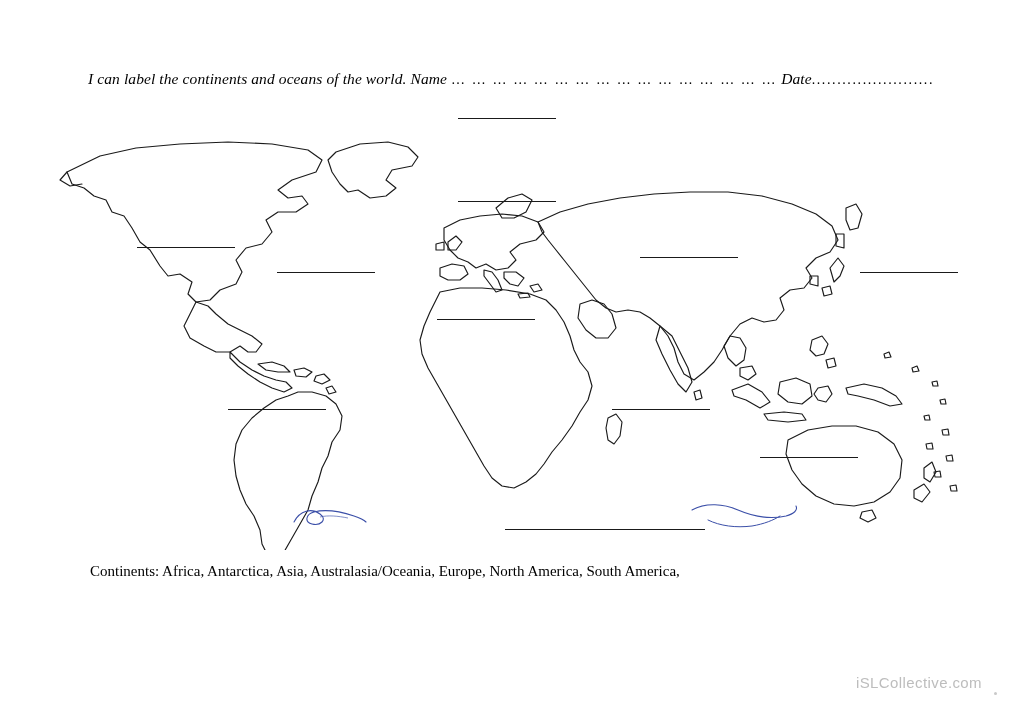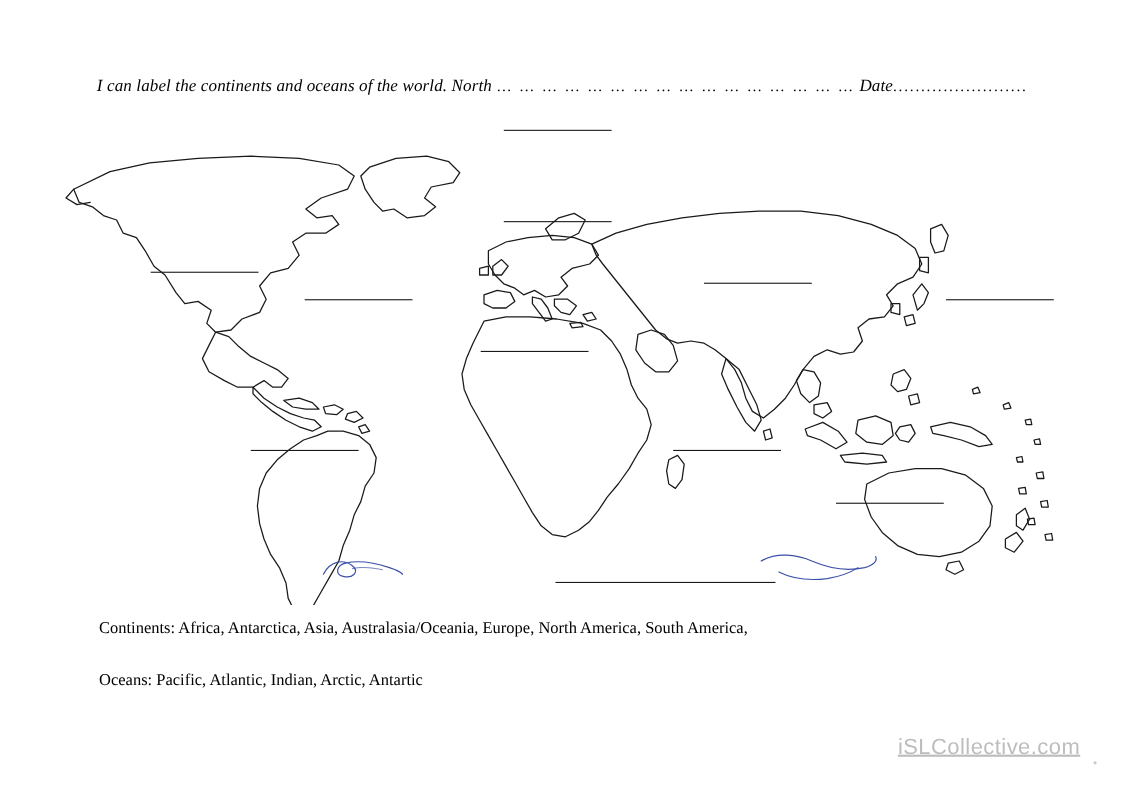--- a/index.html
+++ b/index.html
@@ -70,45 +70,44 @@
     color: #000;
   }
   #bank-continents { top: 563px; }
   #bank-oceans { top: 611px; }
   
   #watermark {
     position: absolute;
     right: 42px;
     bottom: 33px;
     font-family: "Liberation Sans", sans-serif;
-    font-size: 20px;
+    font-size: 15px;
     color: #bdbdbd;
     letter-spacing: 0.4px;
-    text-decoration: underline;
   }
   #wm-dot {
     position: absolute;
     right: 27px;
     bottom: 29px;
     width: 3px;
     height: 3px;
     background: #c9c9c9;
     border-radius: 50%;
   }
   
   .scribble { position: absolute; }
 </style>
 </head>
 <body>
 
 <div id="sheet">
 
   <div class="header-line">
     <span class="seg">I can label the continents and oceans of the world.</span>
-    <span class="seg name-lbl">North</span>
+    <span class="seg name-lbl">Name</span>
     <span class="seg dots">… … … … … … … … … … … … … … … …</span>
     <span class="seg">Date</span><span class="seg dots">........................</span>
   </div>
 
   <div id="map-wrap">
     <svg id="map-svg" viewBox="0 0 944 450" xmlns="http://www.w3.org/2000/svg">
       <g fill="none" stroke="#1a1a1a" stroke-width="1.15" stroke-linejoin="round" stroke-linecap="round">
 
         <path d="M296,52 L320,44 L348,42 L368,47 L378,57 L372,66 L352,70 L346,80 L356,88 L346,96 L330,98 L318,90 L308,92 L300,84 L292,72 L288,60 Z"></path>
         <path d="M27,72 L60,56 L96,48 L140,44 L188,42 L232,44 L268,50 L282,60 L276,72 L252,80 L238,90 L248,98 L262,96 L268,104 L256,112 L238,112 L226,120 L232,132 L222,144 L206,148 L196,160 L202,172 L196,184 L180,190 L170,200 L156,202 L148,194 L152,182 L140,174 L128,176 L120,166 L110,150 L100,142 L92,128 L84,116 L72,112 L66,100 L54,96 L44,88 L32,84 Z"></path>
@@ -190,18 +189,17 @@
     <path d="M4,22 C10,10 22,8 30,14 C38,20 30,26 22,24 C14,22 16,14 24,12 C36,9 52,12 64,16 C70,18 74,20 76,22" fill="none" stroke="#3b4fa8" stroke-width="1.1" stroke-linecap="round"></path>
     <path d="M30,17 C38,15 48,16 58,18" fill="none" stroke="#3b4fa8" stroke-width="0.8" opacity="0.8"></path>
   </svg>
 
   <svg class="scribble" style="left:690px;top:498px;width:110px;height:38px;" viewBox="0 0 110 38" xmlns="http://www.w3.org/2000/svg">
     <path d="M2,12 C16,4 34,6 48,12 C62,18 78,22 96,18 C104,16 108,12 106,8" fill="none" stroke="#3b4fa8" stroke-width="1.1" stroke-linecap="round"></path>
     <path d="M18,22 C30,28 46,30 62,28 C74,26 84,22 90,18" fill="none" stroke="#3b4fa8" stroke-width="1.0" stroke-linecap="round"></path>
   </svg>
 
   <div class="bank" id="bank-continents">Continents: Africa, Antarctica,  Asia, Australasia/Oceania,  Europe, North America, South America,</div>
-  <div class="bank" id="bank-oceans">Oceans: Pacific, Atlantic, Indian, Arctic, Antartic</div>
 
   <div id="watermark">iSLCollective.com</div>
   <div id="wm-dot"></div>
 
 </div>
 
 </body></html>

